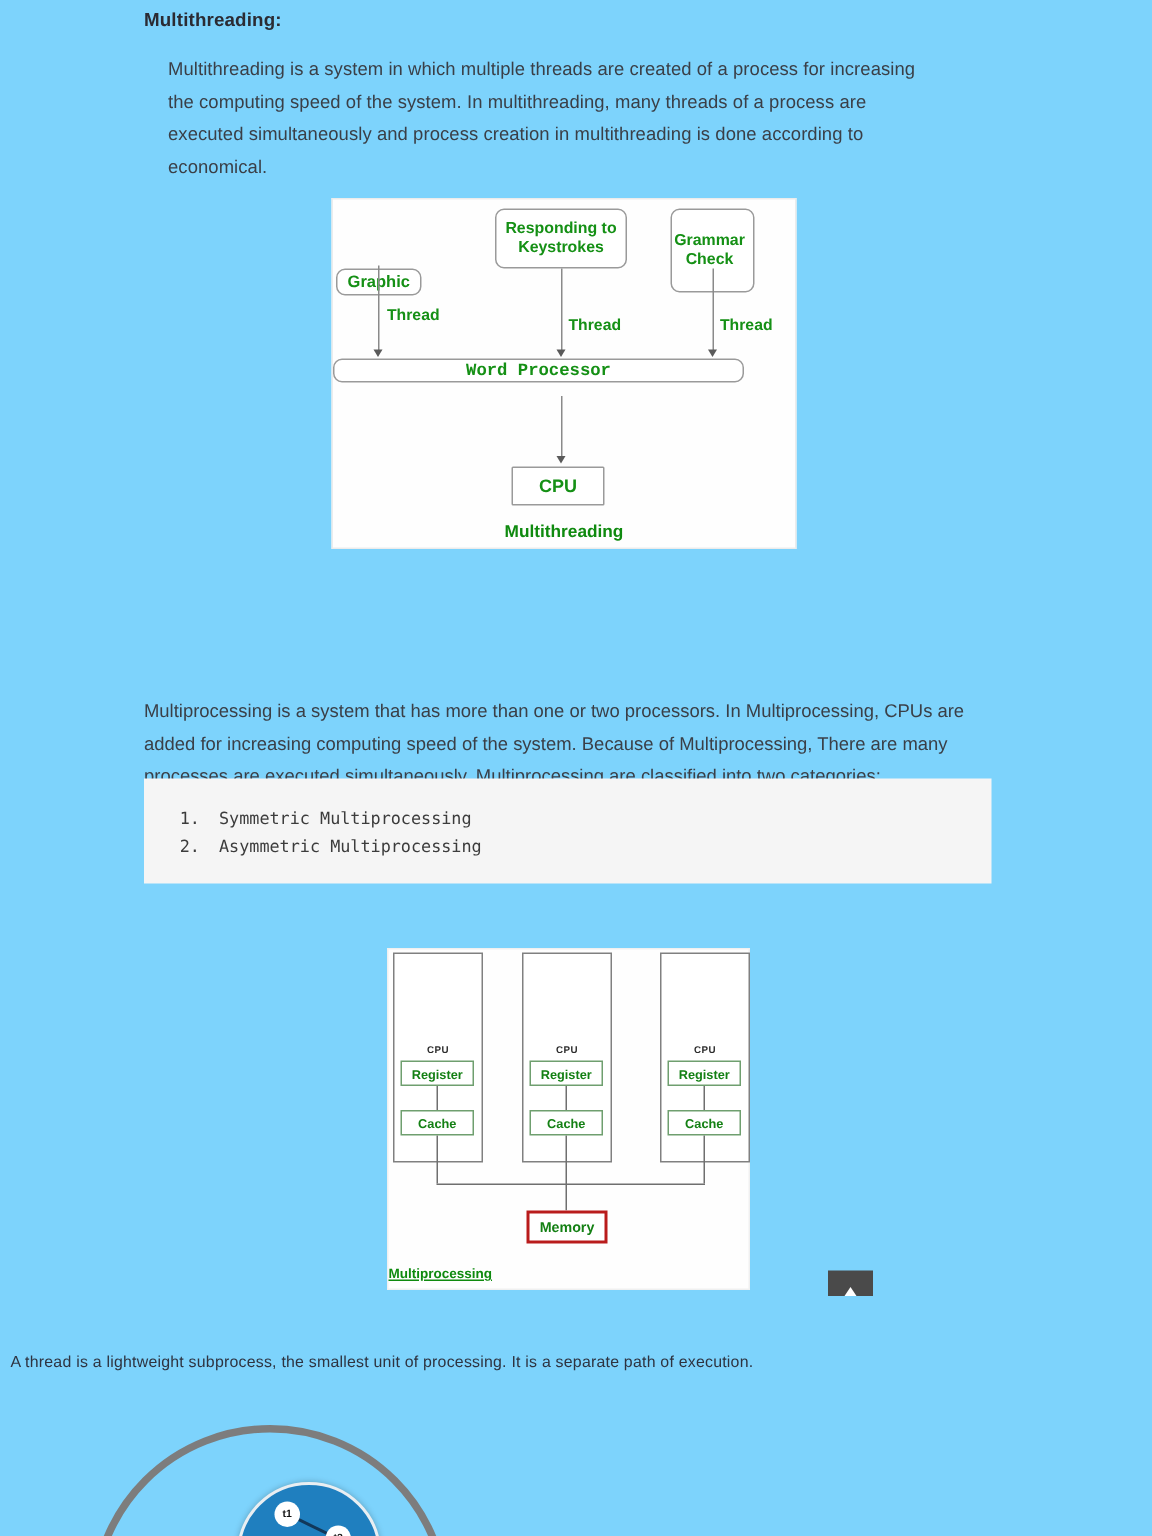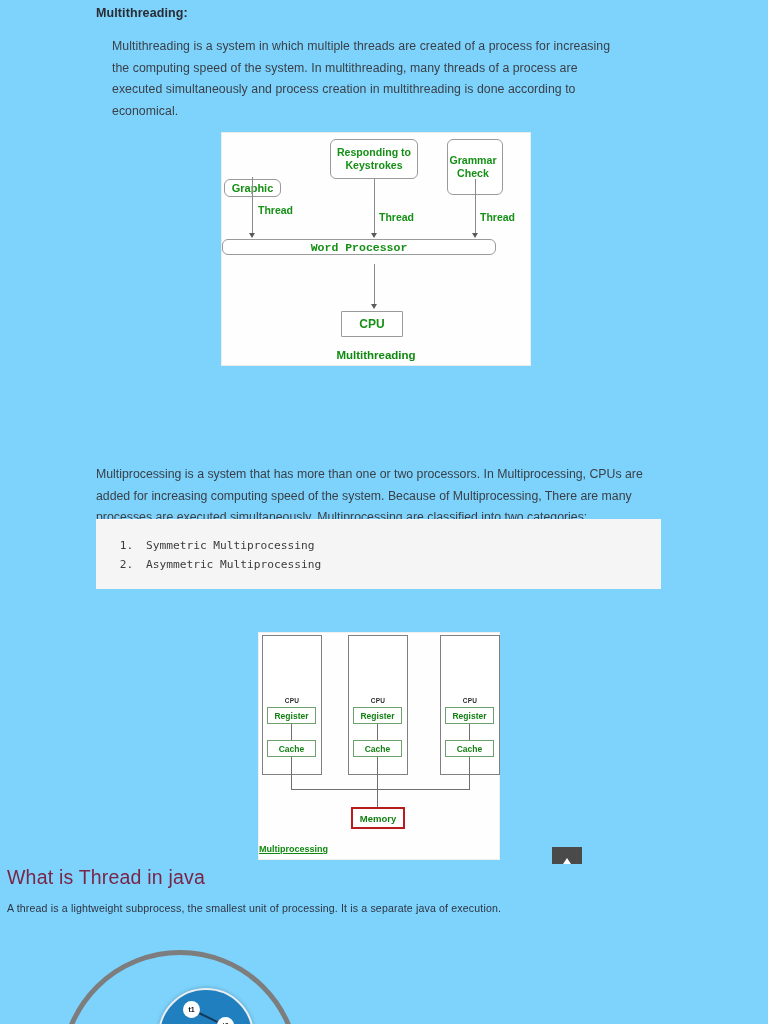--- a/index.html
+++ b/index.html
@@ -400,22 +400,21 @@
 
     <div class="seg hseg" style="left:32px; top:156px; width:179px;"></div>
 
     <div id="mem-box">Memory</div>
 
     <div class="caption">Multiprocessing</div>
   </div>
 
   <div class="ad-box"></div>
 
-  <h2 class="h-thread">What is Thread in java</h2>
-  <p class="p-bottom" id="p-b1">A thread is a lightweight subprocess, the smallest unit of processing. It is a separate java of execution.</p>
+  <p class="p-bottom" id="p-b1">A thread is a lightweight subprocess, the smallest unit of processing. It is a separate path of execution.</p>
 
   <div class="fig3">
     <div class="outer-ring"></div>
     <div class="inner-disc"></div>
     <div class="tlink"></div>
     <div class="tnode" id="t1">t1</div>
     <div class="tnode" id="t2">t2</div>
   </div>
 
 </div>

